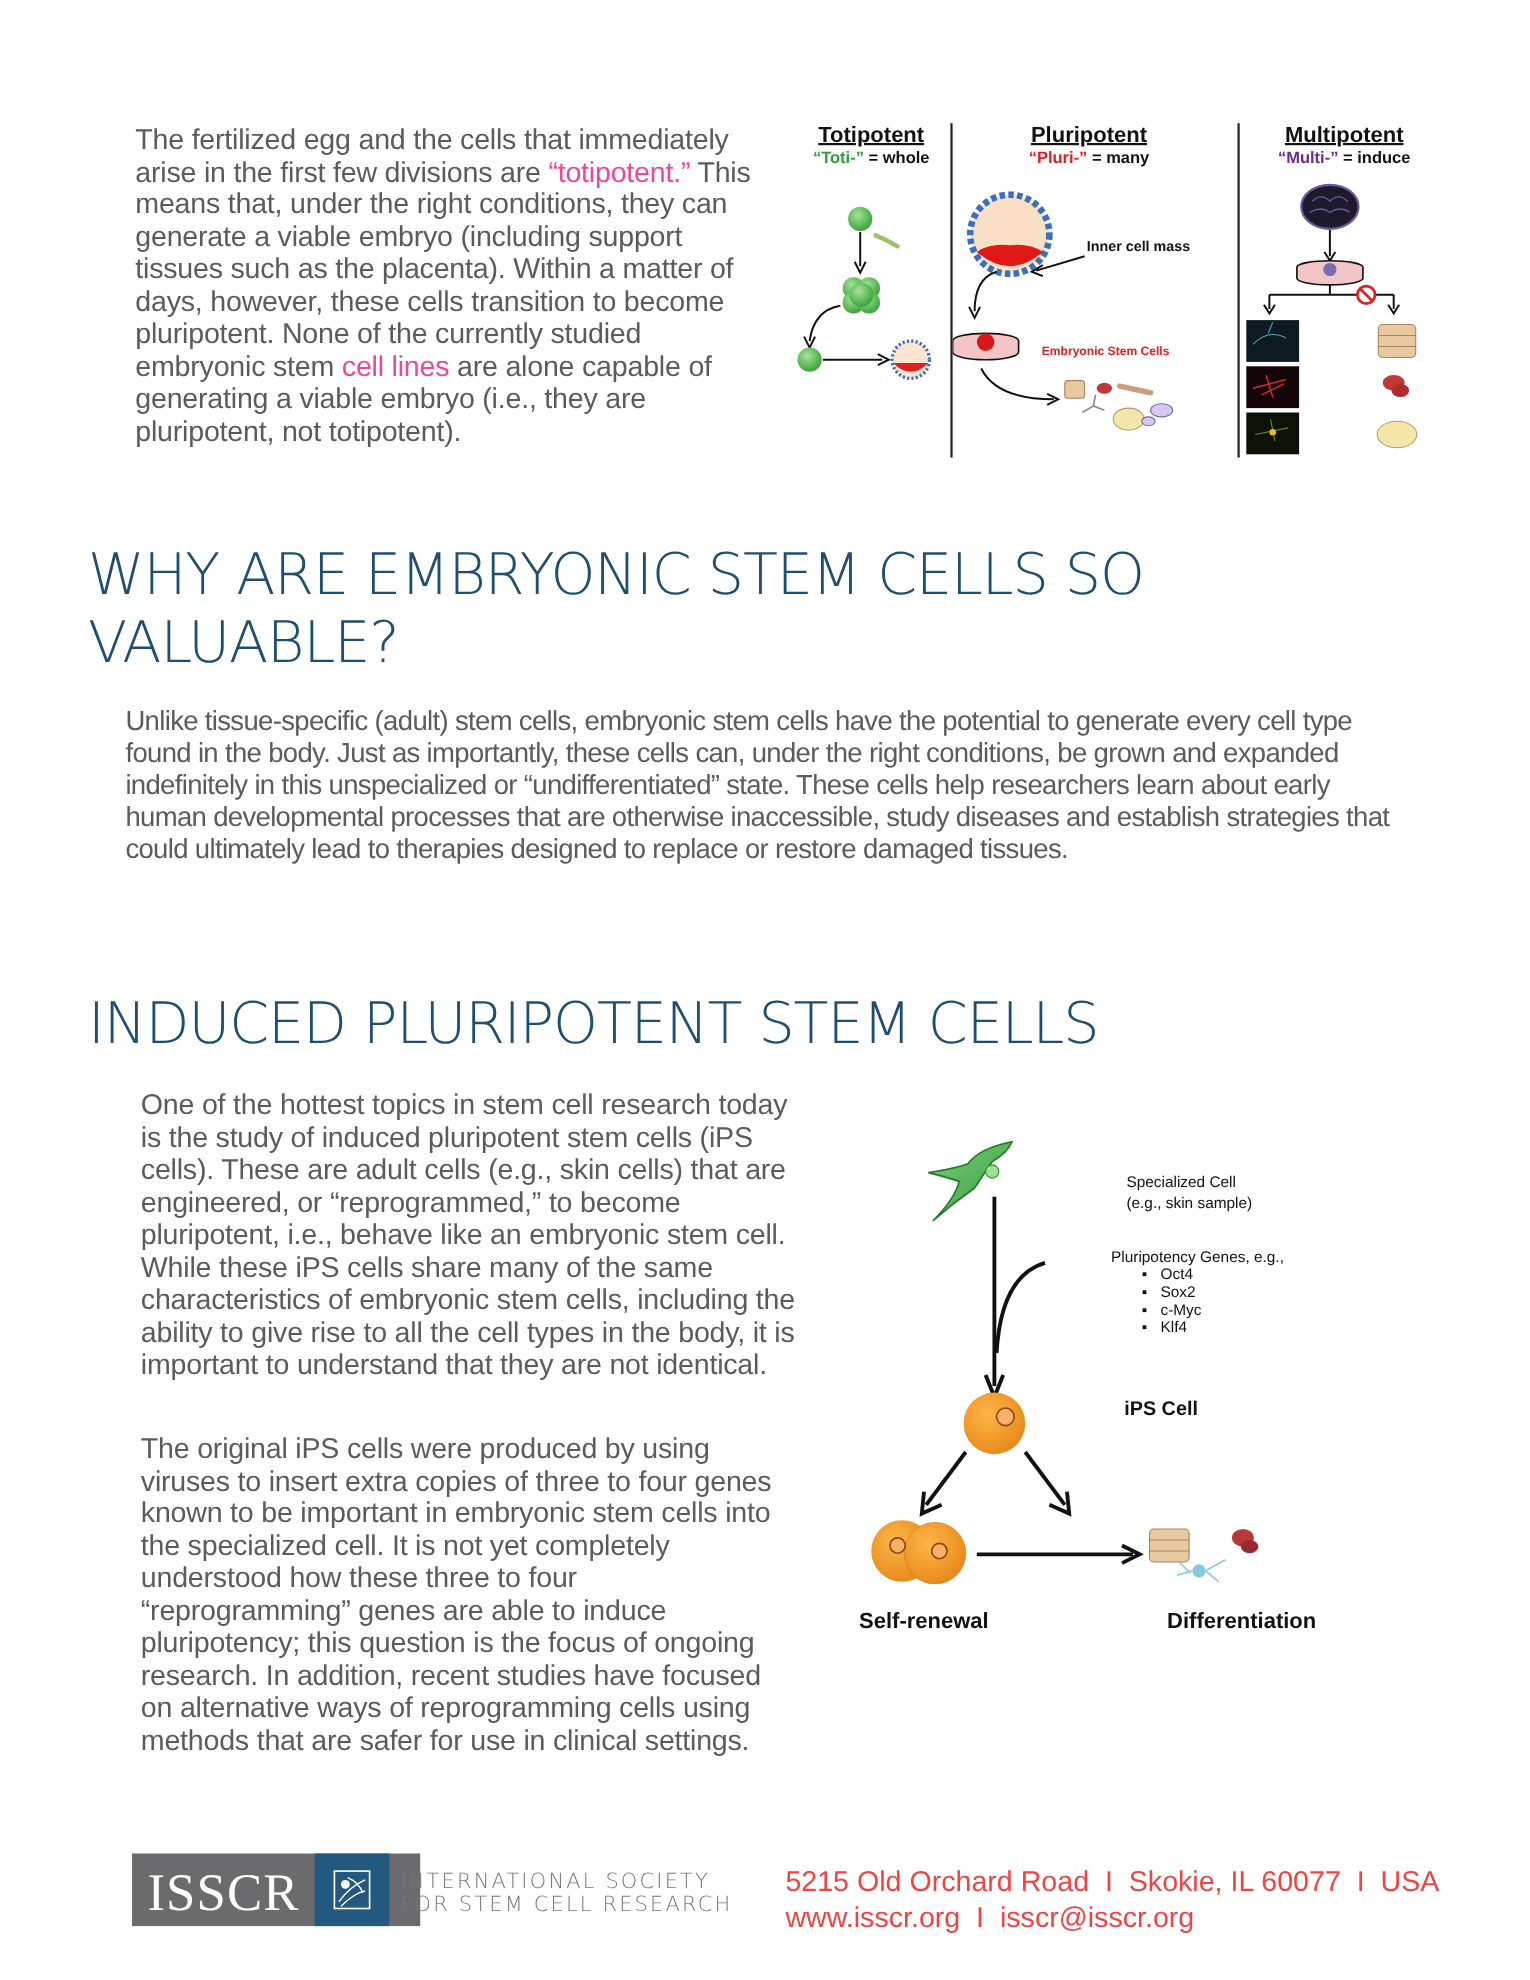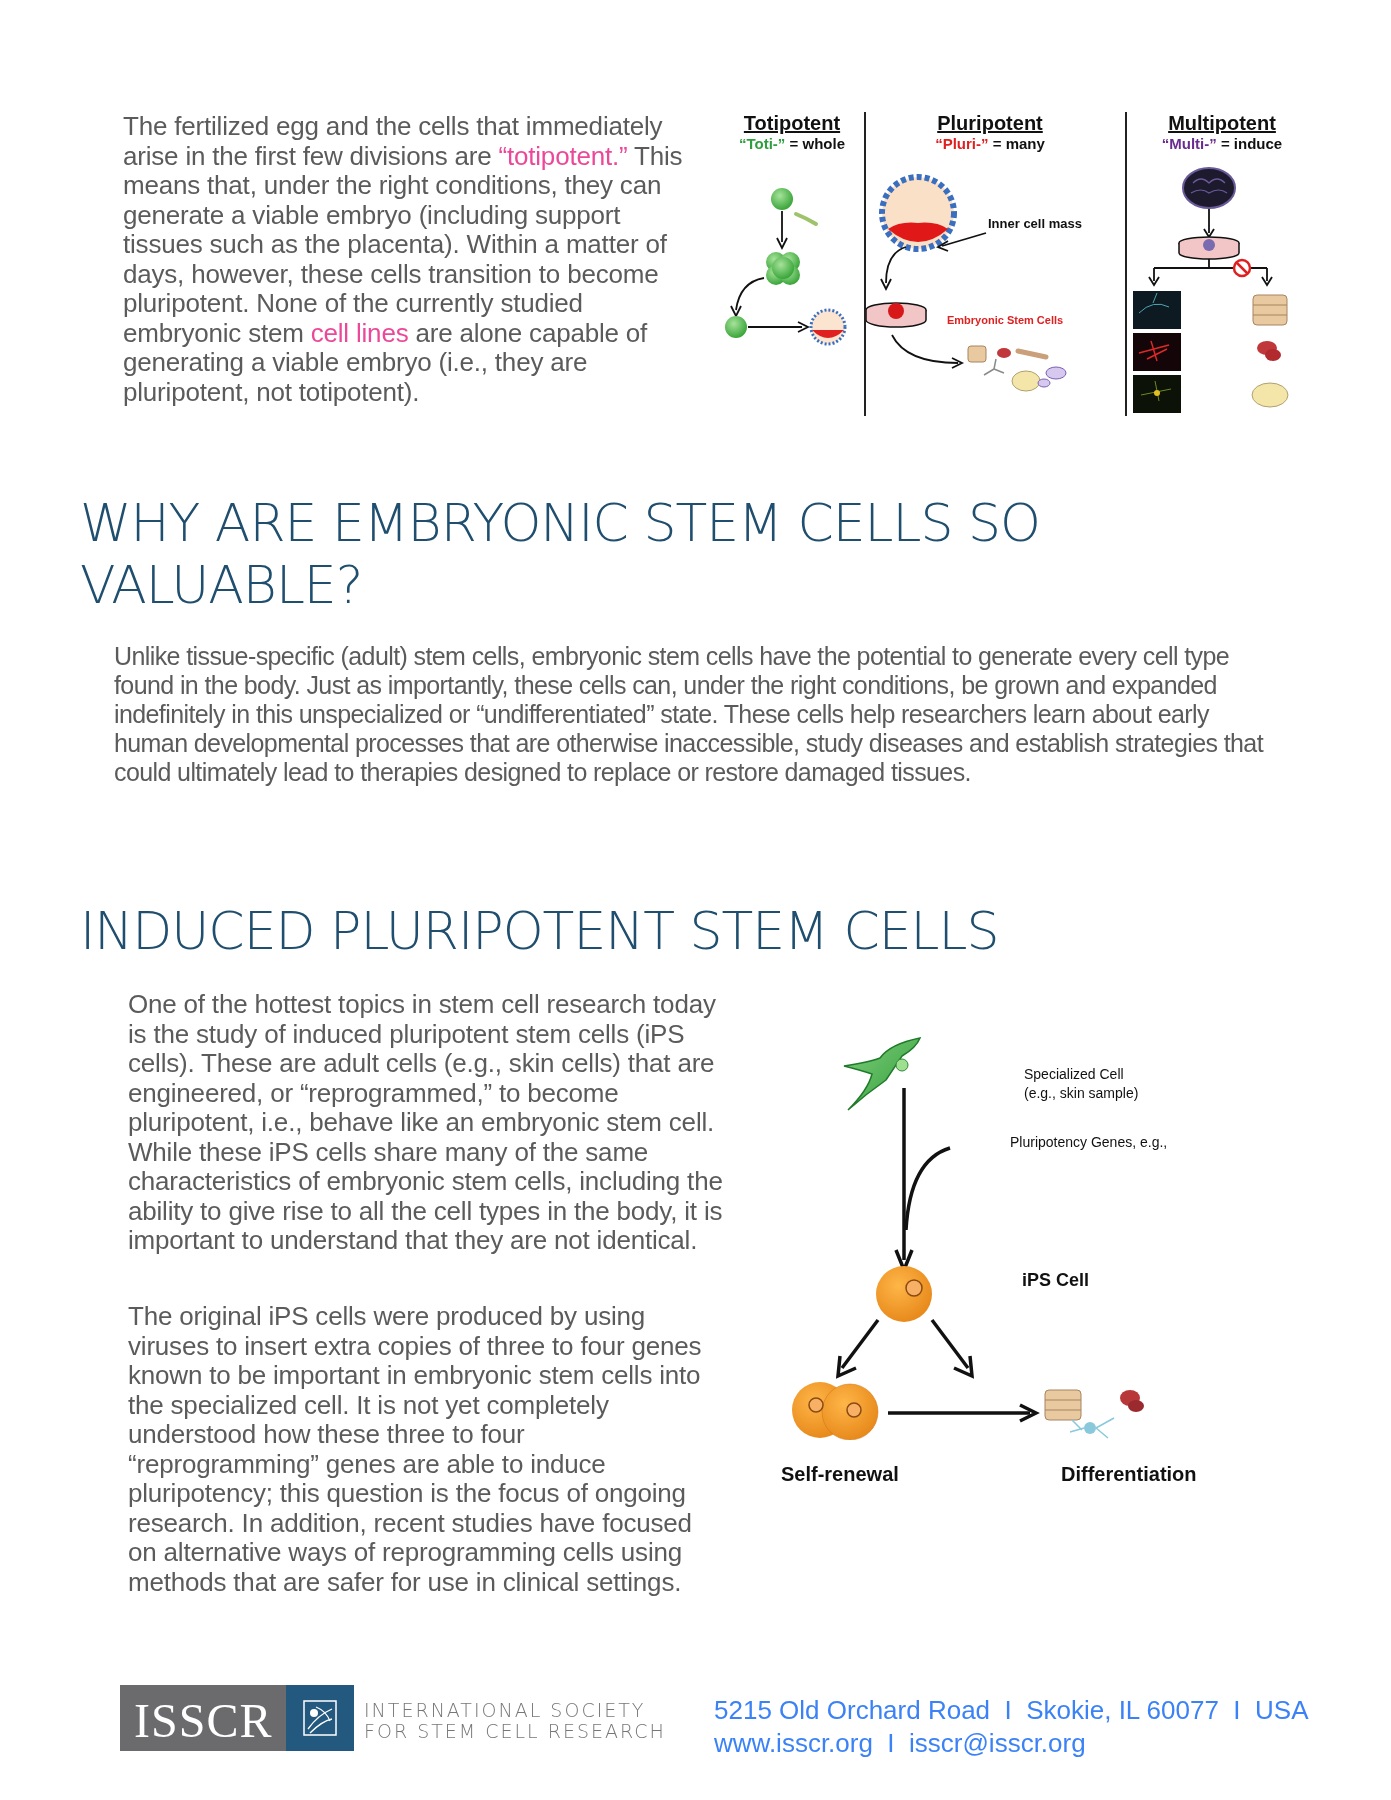--- a/index.html
+++ b/index.html
@@ -11,21 +11,21 @@
   .body-text b { color:#ec4899; }
   .heading { font-family:"DejaVu Sans", sans-serif; font-weight:300; color:#1f4e6e;
              font-size:52px; line-height:62px; letter-spacing:-1px; text-transform:uppercase; }
   .fig-title { font-family:"Liberation Sans", sans-serif; font-weight:bold; font-size:20px;
                text-decoration:underline; color:#111; text-align:center; }
   .fig-sub { font-family:"Liberation Sans", sans-serif; font-weight:bold; font-size:15px;
              color:#111; text-align:center; }
   .lbl { font-family:"Liberation Sans", sans-serif; font-size:13px; color:#111; }
   .lbl-b { font-family:"Liberation Sans", sans-serif; font-size:14px; color:#111; font-weight:bold; }
   .big-lbl { font-family:"Liberation Sans", sans-serif; font-size:20px; color:#111; font-weight:bold; }
-  .footer-addr { font-family:"Liberation Sans", sans-serif; font-size:26px; color:#3b82f6; font-weight:300; }
+  .footer-addr { font-family:"Liberation Sans", sans-serif; font-size:26px; color:#ef4444; font-weight:300; }
   ul.genes { margin:0; padding:0 0 0 50px; list-style:none; }
   ul.genes li { font-family:"Liberation Sans", sans-serif; font-size:14px; line-height:16px; color:#111; }
   ul.genes li::before { content:"\25AA"; margin-right:12px; margin-left:-22px; }
 </style>
 </head>
 <body>
 
 <div class="abs body-text" style="left:123px; top:112px; width:560px;">
   <span>The fertilized egg and the cells that immediately arise in the first few divisions are </span><b>“totipotent.”</b><span> This means that, under the right conditions, they can generate a viable embryo (including support tissues such as the placenta). Within a matter of days, however, these cells transition to become pluripotent. None of the currently studied embryonic stem </span><b>cell lines</b><span> are alone capable of generating a viable embryo (i.e., they are pluripotent, not totipotent).</span>
 </div>
@@ -175,26 +175,32 @@
     <ellipse cx="366" cy="386" rx="8" ry="6" fill="#9a2a2e"></ellipse>
   <circle cx="320" cy="408" r="6" fill="#8ac8dc"></circle>
   <path d="M300 412 l14 -4 m12 0 l18 -10 m-18 10 l12 10 m-26 -8 l-10 -10" stroke="#8ac8dc" stroke-width="1.5" fill="none"></path>
 </svg>
 <div class="abs lbl" style="left:1024px; top:1065px; line-height:19px; font-size:14px;">
   <div>Specialized Cell</div>
   <div>(e.g., skin sample)</div>
 </div>
 <div class="abs" style="left:1010px; top:1134px;">
   <div class="lbl" style="font-size:14px;">Pluripotency Genes, e.g.,</div>
+  <ul class="genes">
+    <li>Oct4</li>
+    <li>Sox2</li>
+    <li>c-Myc</li>
+    <li>Klf4</li>
+  </ul>
 </div>
 <div class="abs lbl-b" style="left:1022px; top:1270px; font-size:18px;">iPS Cell</div>
 <div class="abs big-lbl" style="left:781px; top:1463px;">Self-renewal</div>
 <div class="abs big-lbl" style="left:1061px; top:1463px;">Differentiation</div>
 
-<div class="abs" style="left:120px; top:1685px; width:234px; height:66px; background:#6b6b6e;">
+<div class="abs" style="left:120px; top:1685px; width:234px; height:66px; background:#6b6b6e;padding-left:28px;">
   <div style="position:absolute; left:14px; top:8px; font-family:'Liberation Serif', serif; font-size:48px; color:#fff; letter-spacing:1px;">ISSCR</div>
   <div style="position:absolute; left:166px; top:0; width:68px; height:66px; background:#24597f;">
     <svg width="68" height="66" viewBox="0 0 68 66">
       <rect x="18" y="16" width="32" height="34" fill="none" stroke="#fff" stroke-width="1.5"></rect>
       <circle cx="28" cy="28" r="4" fill="#fff"></circle>
       <path d="M22 44 q10 -14 24 -20 M24 48 q12 -12 22 -14 M30 22 q10 4 14 14" stroke="#fff" stroke-width="1.3" fill="none"></path>
     </svg>
   </div>
 </div>
 <div class="abs" style="left:364px; top:1700px; font-family:'DejaVu Sans', sans-serif; font-size:19px; letter-spacing:2px; color:#777; line-height:21px; font-weight:300;">

